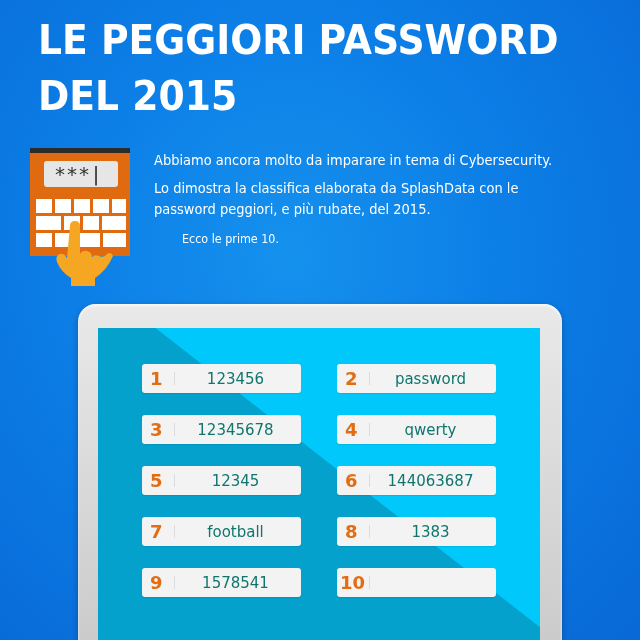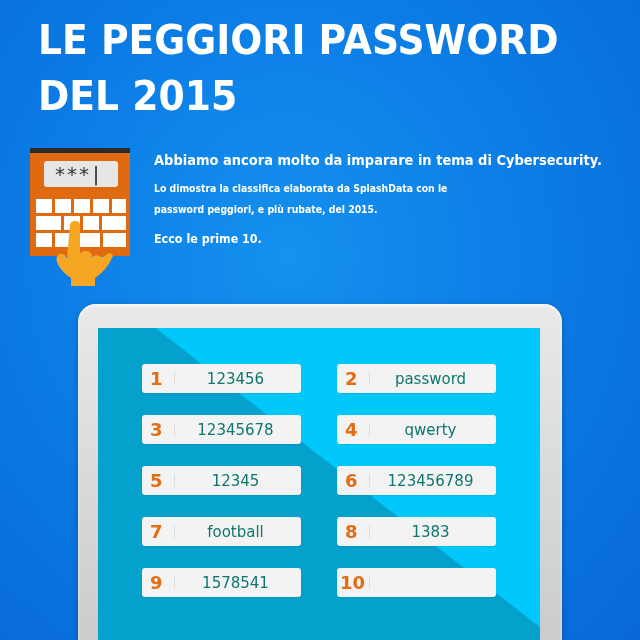--- a/index.html
+++ b/index.html
@@ -8,25 +8,25 @@
     background: radial-gradient(ellipse at 45% 40%, #1591ee 0%, #0c7ee6 45%, #0868d6 100%);
     font-family: "DejaVu Sans", "Liberation Sans", sans-serif;
   }
   .title {
     position:absolute; left:38px; top:12px; width:600px;
     color:#ffffff; font-weight:bold; font-size:41px; line-height:56px;
     font-family: "DejaVu Sans", sans-serif; letter-spacing:0px;
     transform: scaleX(0.92); transform-origin:left top;
   }
   .icon-wrap { position:absolute; left:28px; top:146px; width:110px; height:142px; }
-  .intro { position:absolute; left:154px; top:150px; width:480px; color:#fff; font-weight:bold; }
+  .intro { position:absolute; left:154px; top:150px; width:480px; color:#fff; font-weight:normal; }
   .intro p { margin:0; }
   .intro .p1 { font-size:14px; line-height:20px; }
-  .intro .p2 { font-size:10px; line-height:21px; margin-top:8px; }
-  .intro .p3 { font-size:12px; line-height:18px; margin-top:10px; }
+  .intro .p2 { font-size:14px; line-height:21px; margin-top:8px; }
+  .intro .p3 { font-size:12px; line-height:18px; margin-top:10px;margin-left:28px; }
   .intro span { display:block; transform: scaleX(0.93); transform-origin:left; white-space:nowrap; }
 
   .monitor {
     position:absolute; left:78px; top:304px; width:484px; height:360px;
     background: linear-gradient(#e9e9e9, #c9c9c9);
     border-radius:18px;
     box-shadow: inset 0 2px 3px rgba(255,255,255,0.7), 0 2px 6px rgba(0,0,0,0.25);
   }
   .screen {
     position:absolute; left:20px; top:24px; width:442px; height:340px;
@@ -133,21 +133,21 @@
     </div>
 
     <div class="item" style="left:44px; top:138px;">
       <span class="num">5</span>
       <span class="sep"></span>
       <span class="pw">12345</span>
     </div>
     <div class="item" style="left:239px; top:138px;">
       <span class="num">6</span>
       <span class="sep"></span>
-      <span class="pw">123456789</span>
+      <span class="pw">144063687</span>
     </div>
 
     <div class="item" style="left:44px; top:189px;">
       <span class="num">7</span>
       <span class="sep"></span>
       <span class="pw">football</span>
     </div>
     <div class="item" style="left:239px; top:189px;">
       <span class="num">8</span>
       <span class="sep"></span>

